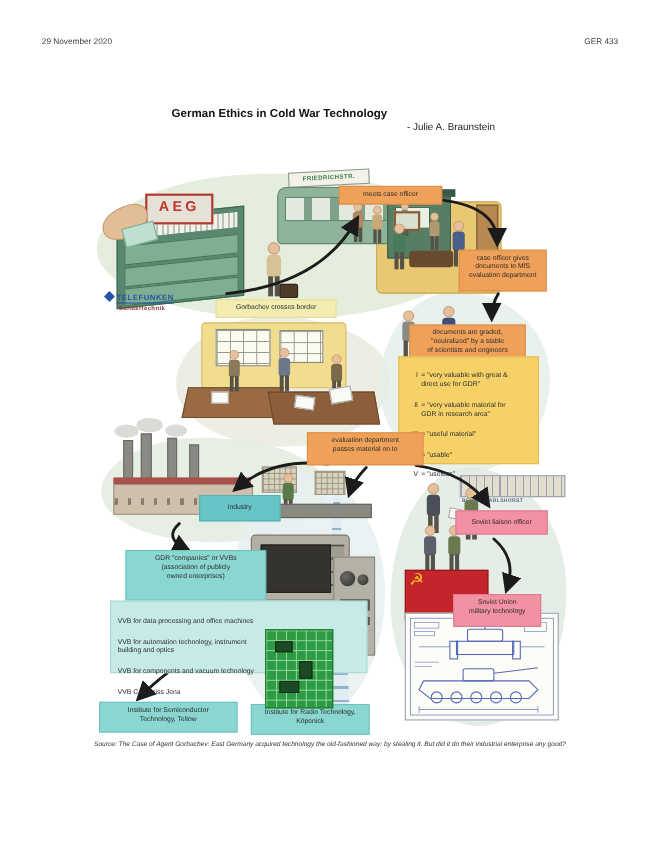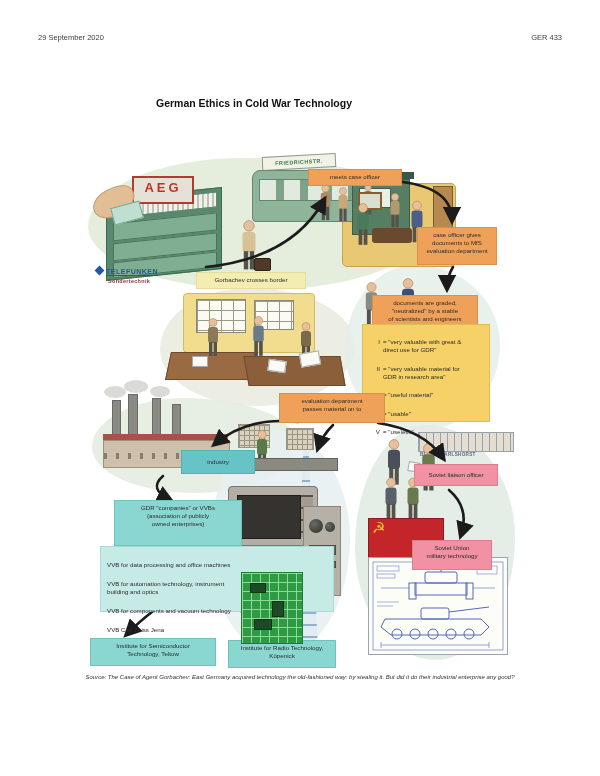--- a/index.html
+++ b/index.html
@@ -105,24 +105,25 @@
 
   <svg width="0" height="0" style="position:absolute" aria-hidden="true">
     <symbol id="person" viewBox="0 0 20 40">
       <circle cx="10" cy="4.5" r="4" fill="#e6c09c" stroke="#b58a60" stroke-width="0.6"></circle>
       <rect x="5" y="9" width="10" height="16" rx="3" fill="currentColor"></rect>
       <rect x="6" y="24" width="3.4" height="14" fill="#55524a"></rect>
       <rect x="10.6" y="24" width="3.4" height="14" fill="#55524a"></rect>
     </symbol>
   </svg>
 
-  <div class="abs hdr" style="left:38px;top:33px;">29 September 2020</div>
+  <div class="abs hdr" style="left:38px;top:33px;">29 November 2020</div>
   <div class="abs hdr" style="right:38px;top:33px;">GER 433</div>
 
   <div class="abs title" style="left:0;top:97px;width:508px;text-align:center;">German Ethics in Cold War Technology</div>
+  <div class="abs author" style="left:300px;top:110px;width:220px;text-align:center;">- Julie A. Braunstein</div>
 
   <div class="wash" style="left:88px;top:158px;width:345px;height:132px;background:#e0ead7;"></div>
   <div class="wash" style="left:160px;top:288px;width:195px;height:118px;background:#e9ebdf;"></div>
   <div class="wash" style="left:345px;top:265px;width:155px;height:165px;background:#e4eee7;"></div>
   <div class="wash" style="left:92px;top:398px;width:205px;height:95px;background:#e3ecdf;"></div>
   <div class="wash" style="left:210px;top:430px;width:140px;height:225px;background:#e6eef1;"></div>
   <div class="wash" style="left:355px;top:425px;width:160px;height:235px;background:#e0eae3;"></div>
 
   <div class="abs cabinet" style="left:106px;top:193px;width:114px;height:80px;">
     <div class="files"></div>

